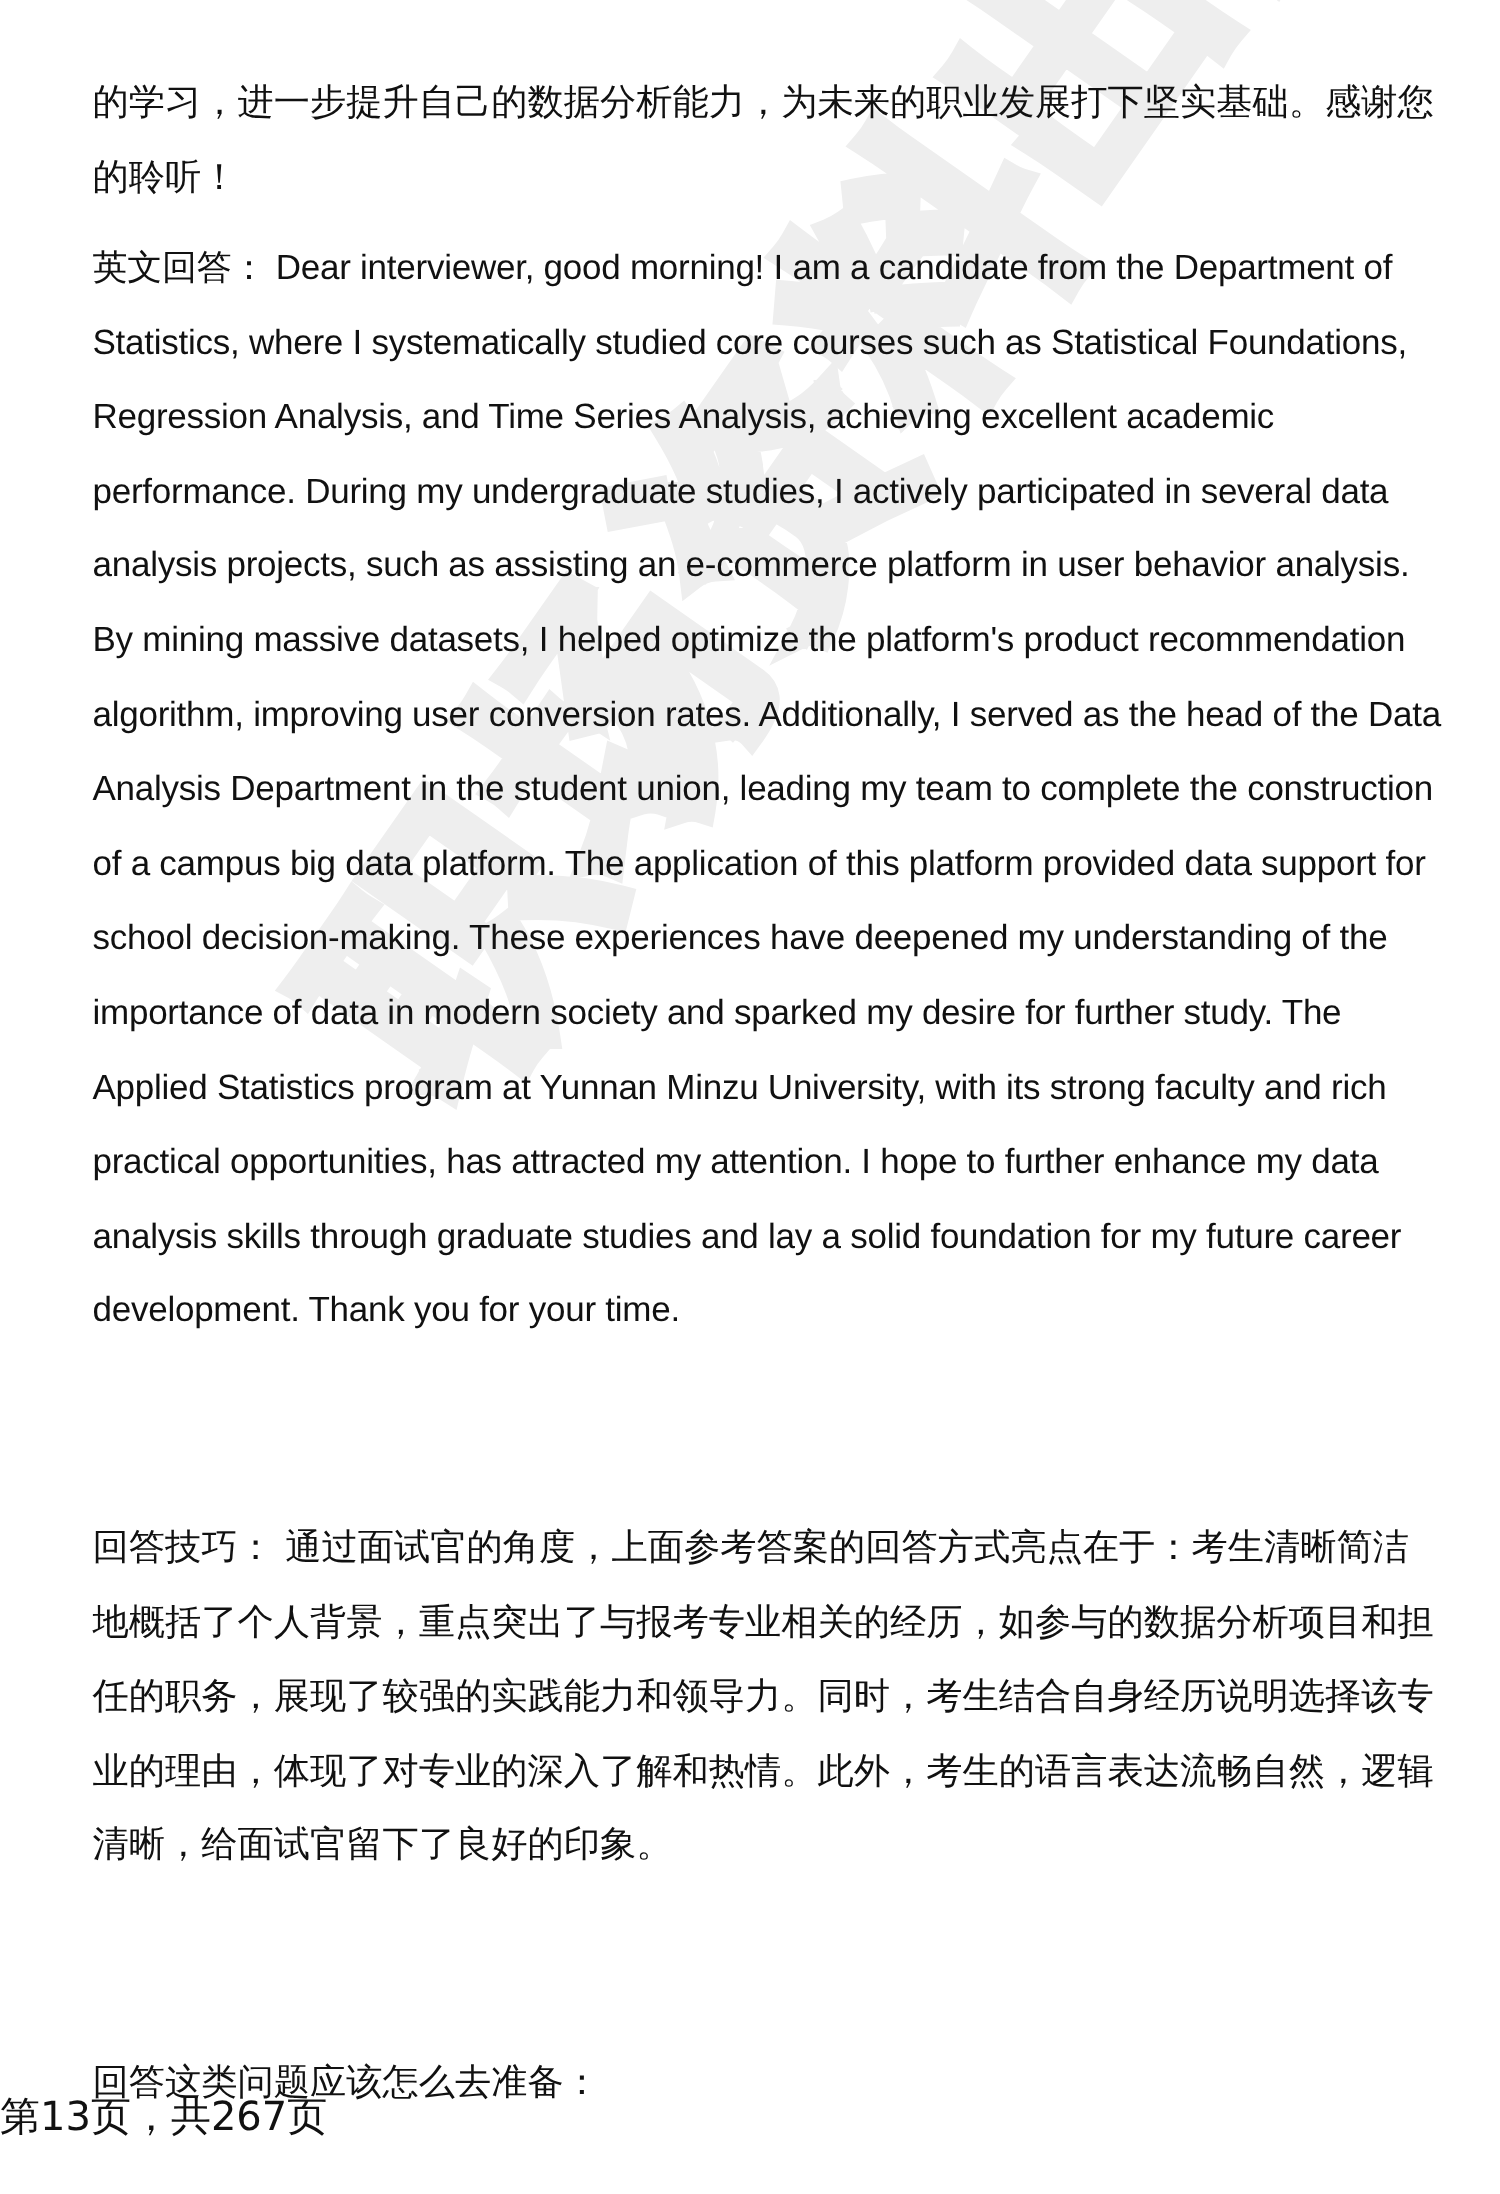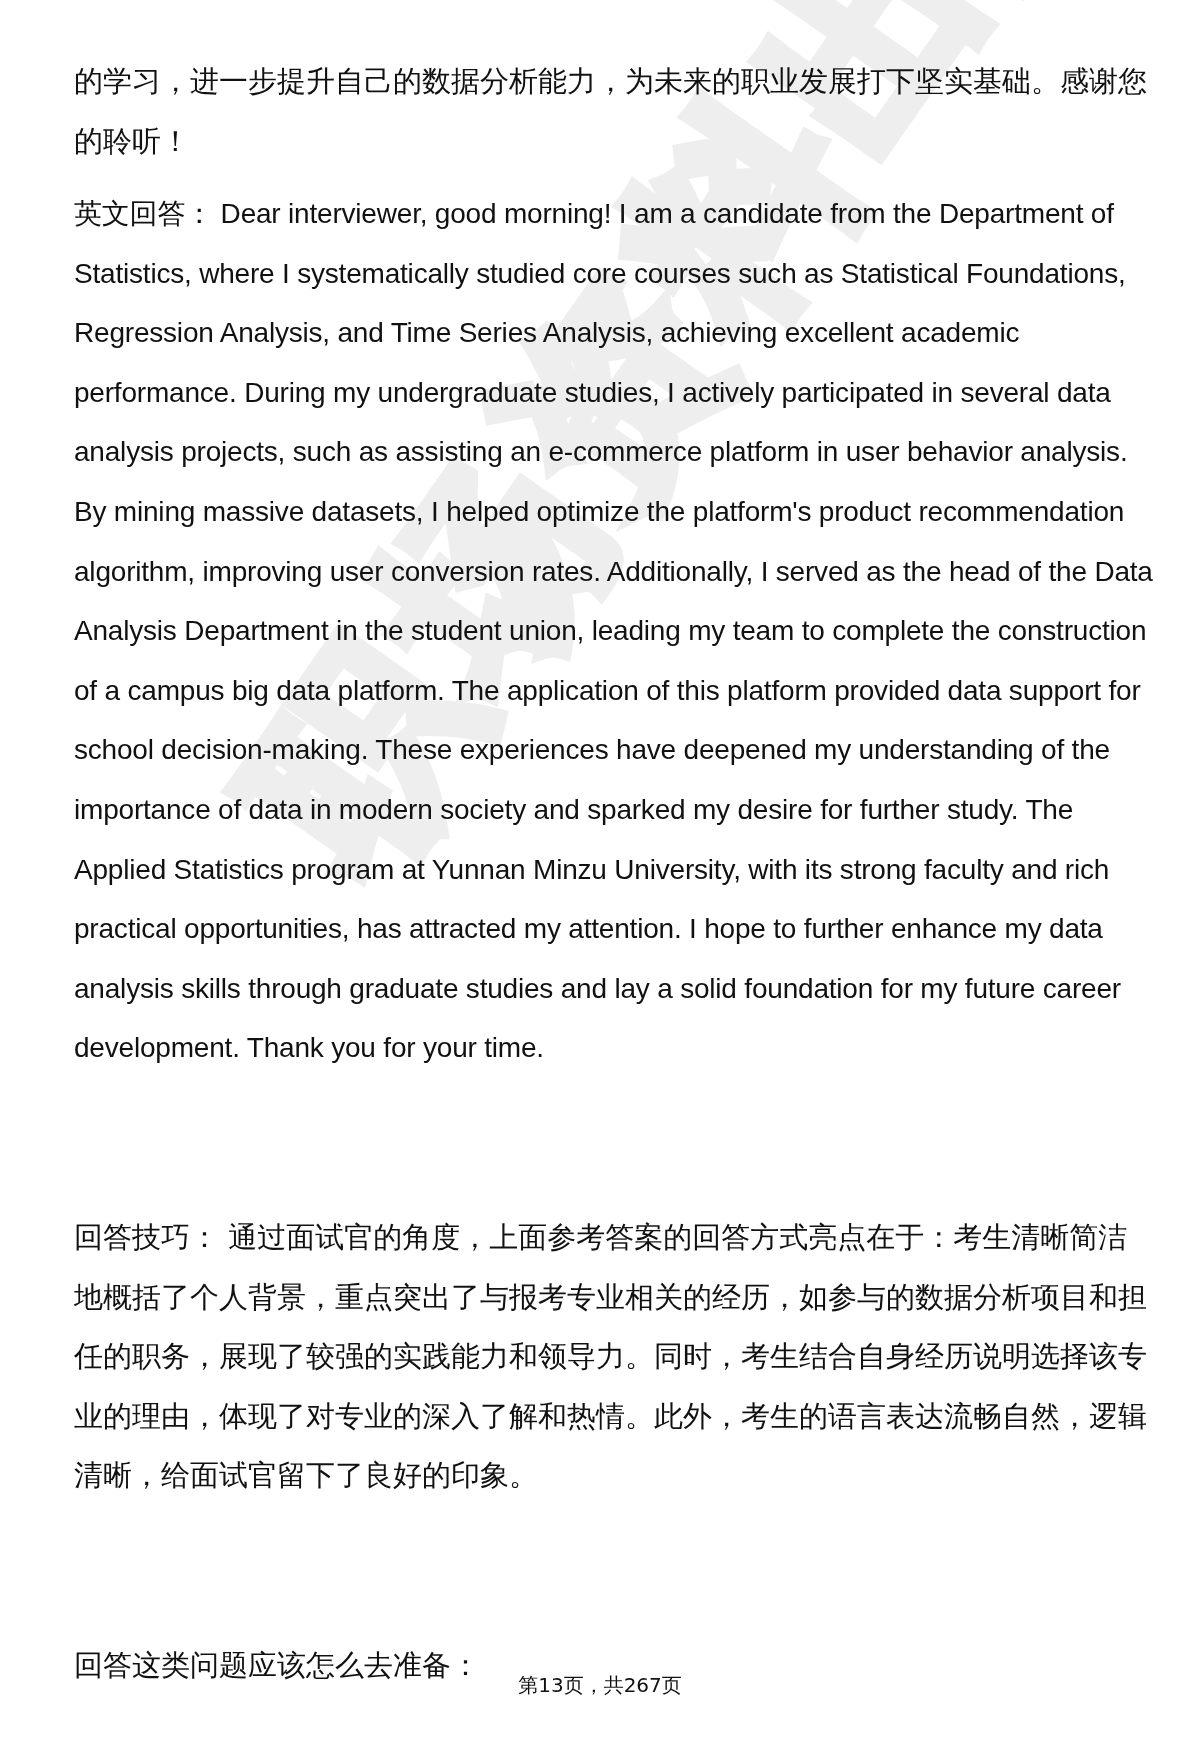--- a/index.html
+++ b/index.html
@@ -60,22 +60,22 @@
     .label {
       font-family: "DejaVu Sans", sans-serif;
       font-size: 28px;
     }
     .para-block { position: absolute; left: 0; width: 1080px; }
     .footer {
       position: absolute;
       left: 0;
       width: 1200px;
       top: 1672px;
-      text-align: center;
-      font-size: 20px;
+      text-align: left;
+      font-size: 32px;
       font-family: "DejaVu Sans", sans-serif;
       color: #111111;
       z-index: 1;
     }
   </style>
 </head>
 <body>
 
 <div class="page">
 

